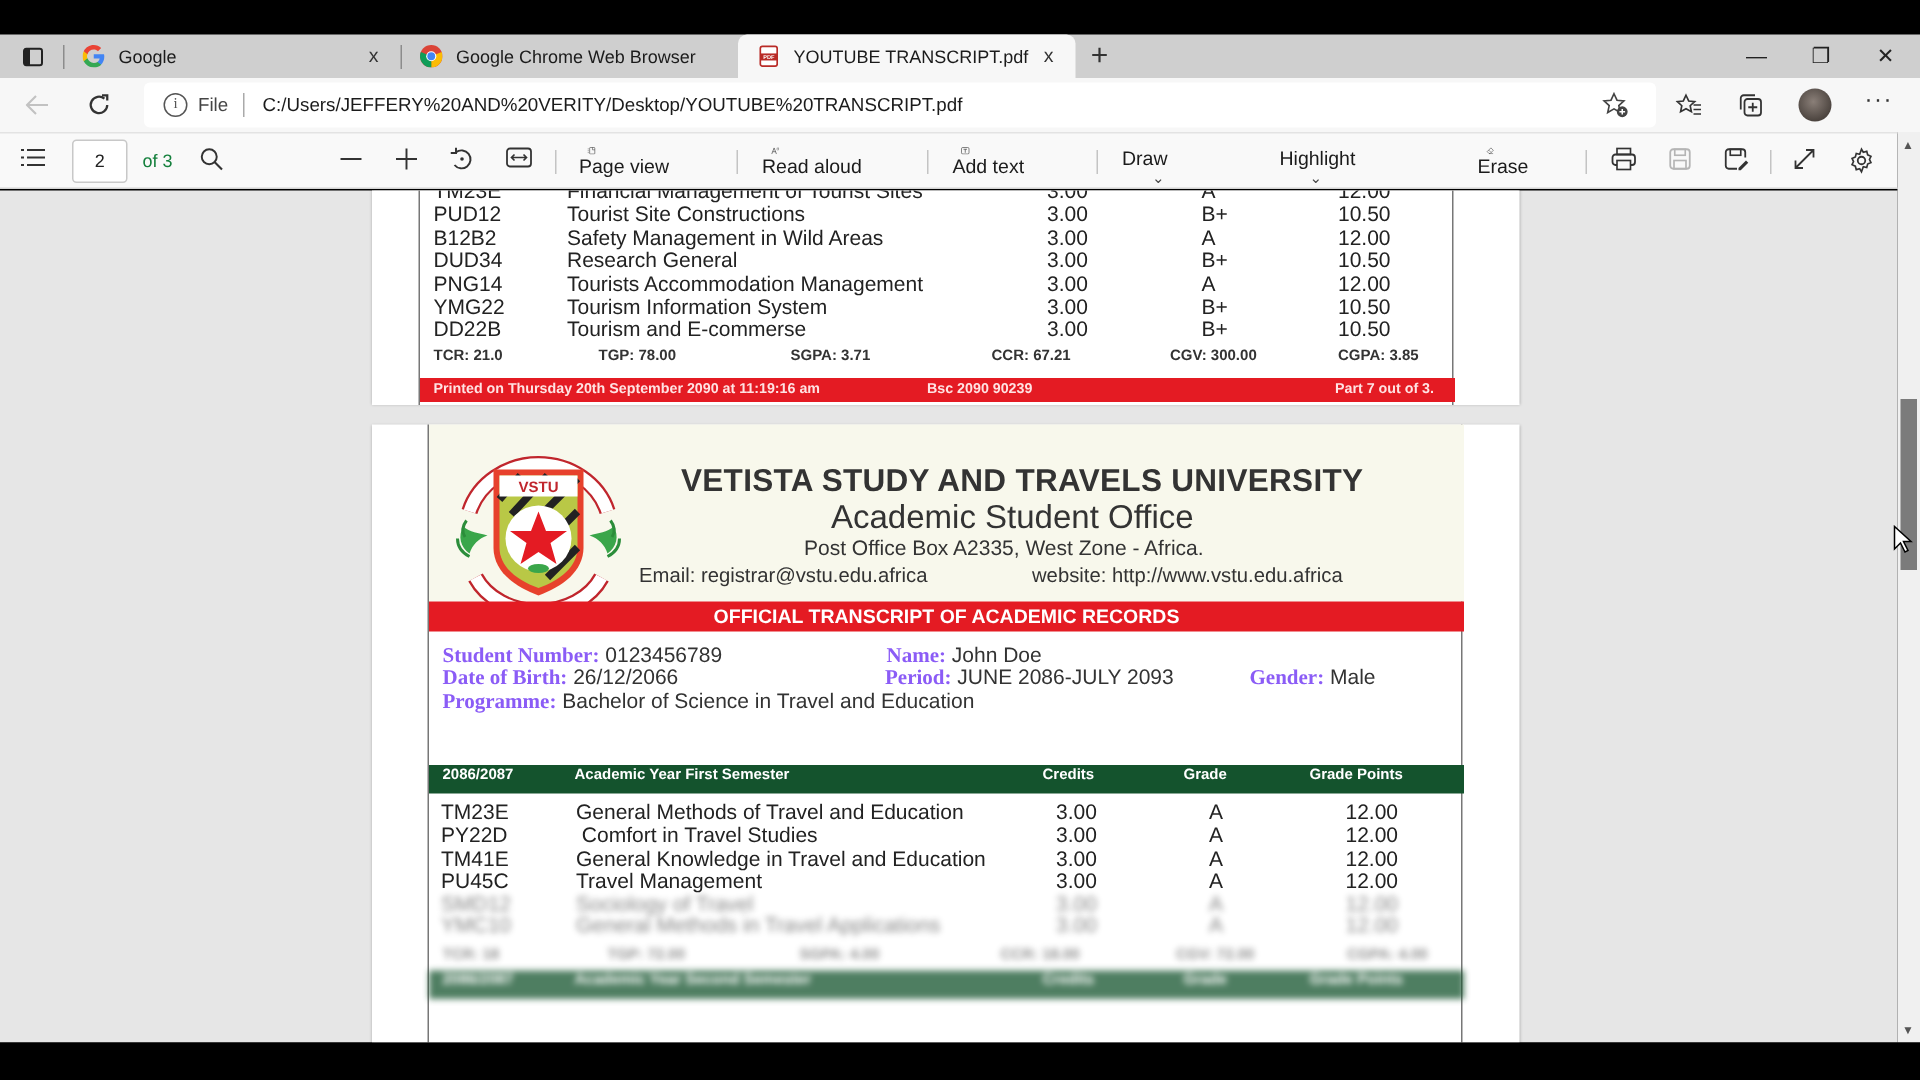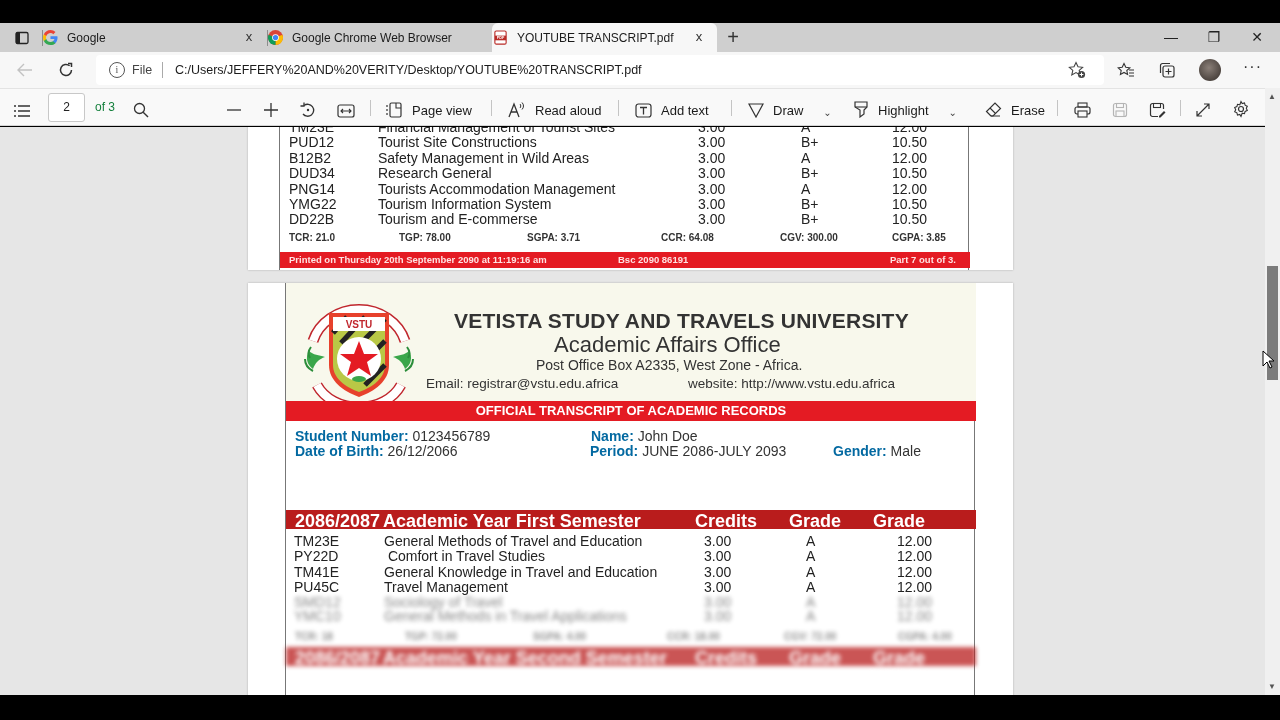--- a/index.html
+++ b/index.html
@@ -3,21 +3,21 @@
 <meta charset="utf-8">
 <style>
   * { box-sizing: border-box; margin: 0; padding: 0; }
   html, body { width: 1280px; height: 720px; overflow: hidden; background: #000; font-family: "Liberation Sans", sans-serif; }
   .topbar-black { position: absolute; left: 0; top: 0; width: 1280px; height: 23px; background: #000; }
   .bottombar-black { position: absolute; left: 0; top: 695px; width: 1280px; height: 25px; background: #000; }
 
   
   .tabstrip { position: absolute; left: 0; top: 23px; width: 1280px; height: 29px; background: #cfcfcf; }
   .tab-actions { position: absolute; left: 8px; top: 5px; width: 28px; height: 20px; display: flex; align-items: center; justify-content: center; }
-  .tab { position: absolute; top: 0; height: 29px; display: flex; align-items: center; font-size: 12px; color: #1b1b1b; padding-left: 0; }
+  .tab { position: absolute; top: 0; height: 29px; display: flex; align-items: center; font-size: 12px; color: #1b1b1b; padding-left: 12px; }
   .tab .fav { width: 16px; height: 16px; margin-right: 9px; display: inline-flex; align-items: center; justify-content: center; }
   .tab .close { position: absolute; right: 10px; top: 6px; font-size: 13px; color: #333; width: 16px; height: 16px; text-align: center; line-height: 16px; }
   .tab.active { background: #f7f7f7; border-radius: 6px 6px 0 0; }
   .tab-sep { position: absolute; top: 7px; width: 1px; height: 16px; background: #8c8c8c; }
   .newtab { position: absolute; left: 723px; top: 4px; width: 20px; height: 20px; font-size: 20px; line-height: 20px; text-align: center; color: #333; }
   .win-btn { position: absolute; top: 4px; width: 30px; height: 20px; text-align: center; color: #222; font-size: 14px; line-height: 20px; }
 
   
   .addrrow { position: absolute; left: 0; top: 52px; width: 1280px; height: 36px; background: #f7f7f7; }
   .nav-ico { position: absolute; top: 8px; width: 20px; height: 20px; display: flex; align-items: center; justify-content: center; color: #333; font-size: 16px; }
@@ -26,21 +26,21 @@
   .omni-file { position: absolute; left: 36px; top: 8px; font-size: 12.5px; color: #444; }
   .omni-sep { position: absolute; left: 66px; top: 7px; width: 1px; height: 16px; background: #aaa; }
   .omni-url { position: absolute; left: 79px; top: 8px; font-size: 12.5px; color: #1b1b1b; }
   .omni-star { position: absolute; left: 972px; top: 6px; width: 18px; height: 18px; }
   .right-ico { position: absolute; top: 8px; width: 20px; height: 20px; display: flex; align-items: center; justify-content: center; }
   .avatar { position: absolute; left: 1199px; top: 7px; width: 22px; height: 22px; border-radius: 50%; background: radial-gradient(circle at 45% 40%, #8a7f78, #4d4540 70%); }
   .more { position: absolute; left: 1243px; top: 6px; font-size: 16px; color: #333; letter-spacing: 1px; }
 
   
   .pdfbar { position: absolute; left: 0; top: 88px; width: 1265px; height: 38px; background: #f9f9f9; border-bottom: 1px solid #d4d4d4; border-top: 1px solid #e3e3e3; }
-  .tb-item { position: absolute; top: 9px; height: 20px; display: flex; align-items: flex-end; font-size: 13px; color: #1b1b1b; }
+  .tb-item { position: absolute; top: 9px; height: 20px; display: flex; align-items: flex-start; font-size: 13px; color: #1b1b1b; flex-direction: column; }
   .tb-item svg { margin-right: 9px; }
   .tb-sep { position: absolute; top: 11px; width: 1px; height: 16px; background: #c4c4c4; }
   .page-box { position: absolute; left: 48px; top: 4px; width: 37px; height: 29px; border: 1px solid #c8c8c8; border-radius: 3px; background: #fff; font-size: 12px; text-align: center; line-height: 27px; color: #222; }
   .page-of { position: absolute; left: 95px; top: 11px; font-size: 12px; color: #15803d; }
   .chev { font-size: 10px; color: #444; margin-left: 20px; }
 
   
   .viewer { position: absolute; left: 0; top: 127px; width: 1265px; height: 568px; background: #e6e6e6; overflow: hidden; }
   .scrollbar { position: absolute; left: 1265px; top: 88px; width: 15px; height: 607px; background: #f0f0f0; }
   .scroll-up { position: absolute; left: 3px; top: 4px; font-size: 8px; color: #555; }
@@ -67,22 +67,22 @@
   .p2-inner { position: absolute; left: 37px; top: 0; width: 690px; height: 420px; border-left: 1px solid #777; border-right: 1px solid #777; }
   .header-band { position: absolute; left: 0; top: 0; width: 690px; height: 118px; background: #f8f8ec; }
   .logo { position: absolute; left: 9px; top: 6px; width: 128px; height: 128px; }
   .uni-name { position: absolute; left: 168px; top: 26px; font-size: 21px; font-weight: bold; color: #333; letter-spacing: 0.2px; }
   .office { position: absolute; left: 268px; top: 49px; font-size: 22px; color: #333; }
   .pobox { position: absolute; left: 250px; top: 74px; font-size: 14px; color: #333; }
   .email { position: absolute; left: 140px; top: 93px; font-size: 13.5px; color: #333; }
   .website { position: absolute; left: 402px; top: 93px; font-size: 13.5px; color: #333; }
   .red-band { position: absolute; left: 0; width: 690px; height: 20px; background: #e41b23; color: #fff; font-size: 13px; font-weight: bold; text-align: center; line-height: 20px; }
   .info { position: absolute; font-size: 14px; color: #333; }
-  .info b { color: #0369a1; }
-  .sem-head { position: absolute; left: 0; top: 227px; width: 690px; height: 19px; background: #b91c1c; color: #fff; font-size: 18px; font-weight: bold; }
+  .info b { color: #8b5cf6; font-family: Liberation Serif, serif; }
+  .sem-head { position: absolute; left: 0; top: 227px; width: 690px; height: 19px; background: #14532d; color: #fff; font-size: 10px; font-weight: bold; }
   .sem-head span { position: absolute; top: 1px; }
   .p2row { position: absolute; left: 0; width: 690px; height: 16px; font-size: 14px; color: #222; }
   .p2row .code { position: absolute; left: 8px; }
   .p2row .title { position: absolute; left: 98px; }
   .p2row .cr { position: absolute; left: 418px; }
   .p2row .gr { position: absolute; left: 520px; }
   .p2row .gp { position: absolute; left: 611px; }
   .blur { filter: blur(2px); opacity: 0.55; }
   .sem-head.blur { opacity: 0.75; }
 </style>
@@ -357,27 +357,27 @@
         <span class="code">DD22B</span>
         <span class="title">Tourism and E-commerse</span>
         <span class="cr">3.00</span>
         <span class="gr">B+</span>
         <span class="gp">10.50</span>
       </div>
       <div class="summary">
         <span style="left:9px">TCR: 21.0</span>
         <span style="left:119px">TGP: 78.00</span>
         <span style="left:247px">SGPA: 3.71</span>
-        <span style="left:381px">CCR: 64.08</span>
+        <span style="left:381px">CCR: 67.21</span>
         <span style="left:500px">CGV: 300.00</span>
         <span style="left:612px">CGPA: 3.85</span>
       </div>
       <div class="footer-red">
         <span style="left:9px">Printed on Thursday 20th September 2090 at 11:19:16 am</span>
-        <span style="left:338px">Bsc 2090 86191</span>
+        <span style="left:338px">Bsc 2090 90239</span>
         <span style="left:610px">Part 7 out of 3.</span>
       </div>
     </div>
   </div>
 
   <div class="page page2">
     <div class="p2-inner">
       <div class="header-band">
         <svg class="logo" viewBox="0 0 128 128">
 
@@ -394,32 +394,33 @@
           <path d="M34 24h60v52c0 16-14 26-30 32-16-6-30-16-30-32z" fill="#e7412c"></path>
           <path d="M38 28h52v48c0 13-12 22-26 27-14-5-26-14-26-27z" fill="#b9c846"></path>
           <path d="M38 44l14-16M46 54l24-26M50 70l40-40M56 86l34-34M70 96l20-20" stroke="#222" stroke-width="5"></path>
           <rect x="38" y="28" width="52" height="14" fill="#fff"></rect>
           <text x="64" y="39" font-size="10" font-weight="bold" fill="#c0262d" text-anchor="middle" font-family="Liberation Sans, sans-serif">VSTU</text>
           <circle cx="64" cy="70" r="22" fill="#fff"></circle>
           <path d="M64 52l5 13h14l-11 8 4 14-12-8-12 8 4-14-11-8h14z" fill="#e41b23"></path>
           <ellipse cx="64" cy="90" rx="7" ry="3" fill="#3aa64a"></ellipse>
         </svg>
         <div class="uni-name">VETISTA STUDY AND TRAVELS UNIVERSITY</div>
-        <div class="office">Academic Affairs Office</div>
+        <div class="office">Academic Student Office</div>
         <div class="pobox">Post Office Box A2335, West Zone - Africa.</div>
         <div class="email">Email: registrar@vstu.edu.africa</div>
         <div class="website">website: http://www.vstu.edu.africa</div>
       </div>
       <div class="red-band" style="top:118px">OFFICIAL TRANSCRIPT OF ACADEMIC RECORDS</div>
 
       <div class="info" style="left:9px;top:145px"><b>Student Number:</b> <span>0123456789</span></div>
       <div class="info" style="left:305px;top:145px"><b>Name:</b> <span>John Doe</span></div>
       <div class="info" style="left:9px;top:160px"><b>Date of Birth:</b> <span>26/12/2066</span></div>
       <div class="info" style="left:304px;top:160px"><b>Period:</b> <span>JUNE 2086-JULY 2093</span></div>
       <div class="info" style="left:547px;top:160px"><b>Gender:</b> <span>Male</span></div>
+      <div class="info" style="left:9px;top:176px"><b>Programme:</b> <span>Bachelor of Science in Travel and Education</span></div>
 
 
       <div class="sem-head">
         <span style="left:9px">2086/2087</span>
         <span style="left:97px">Academic Year First Semester</span>
         <span style="left:409px">Credits</span>
         <span style="left:503px">Grade</span>
         <span style="left:587px">Grade Points</span>
       </div>
 

